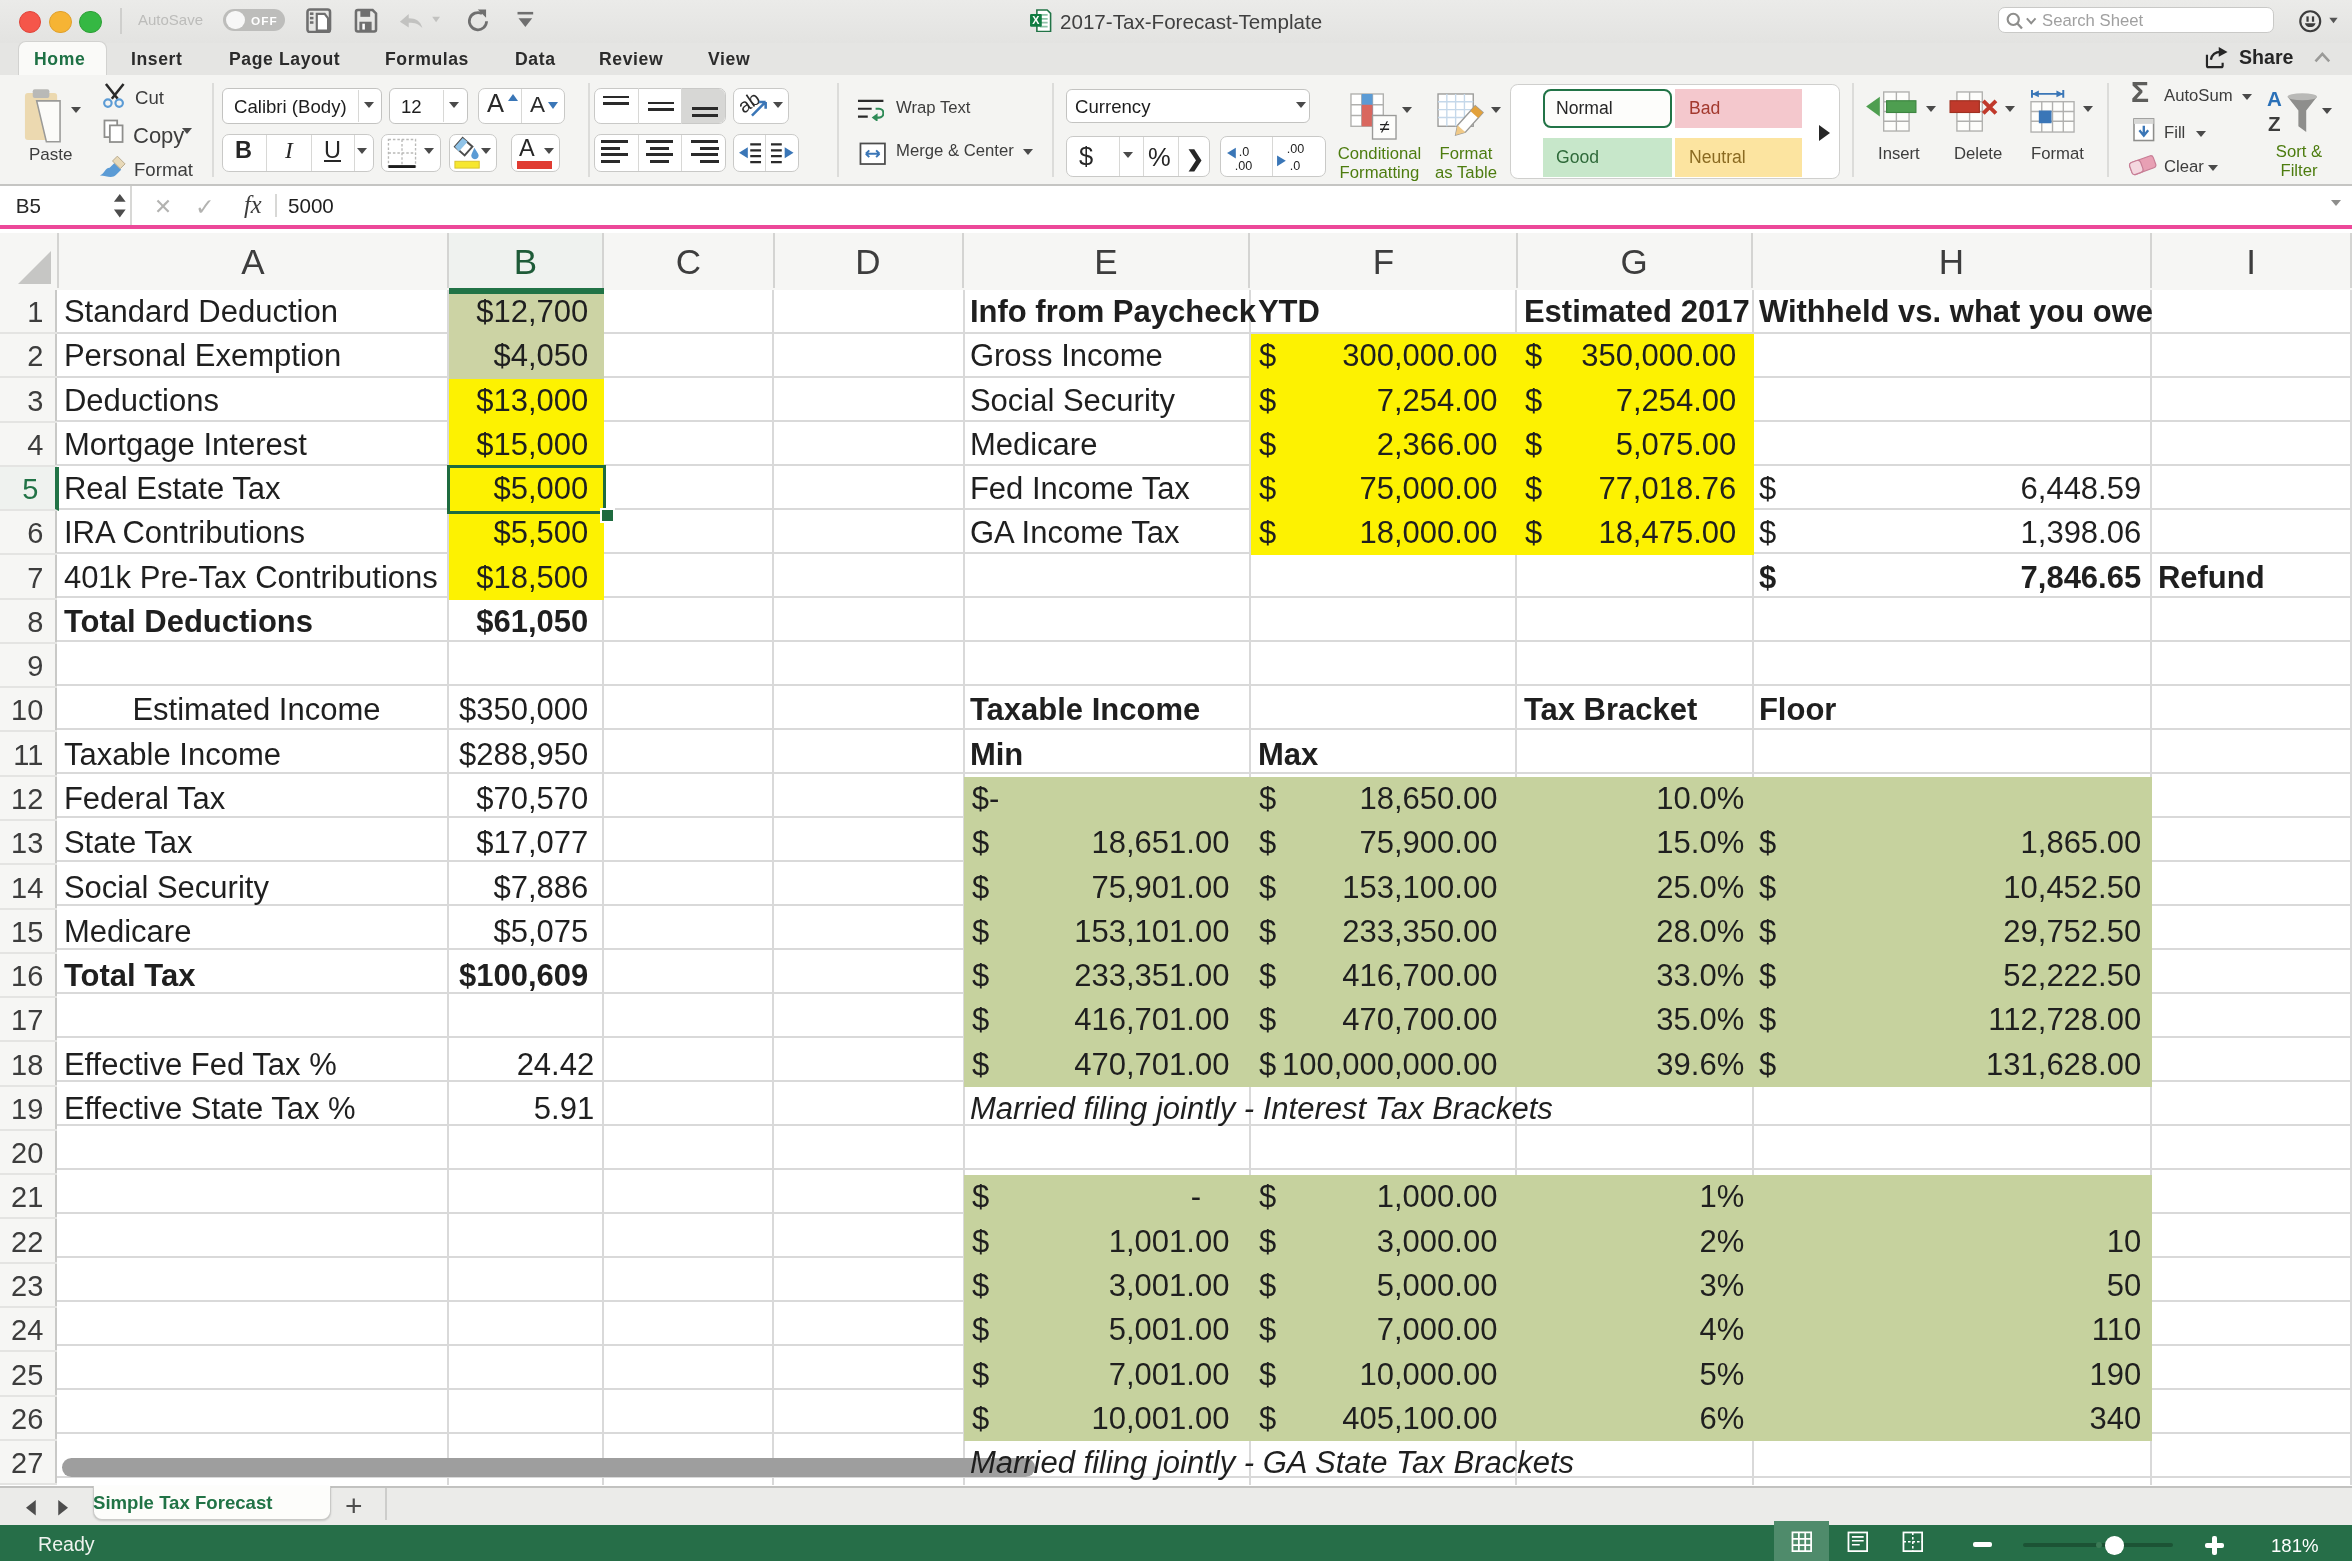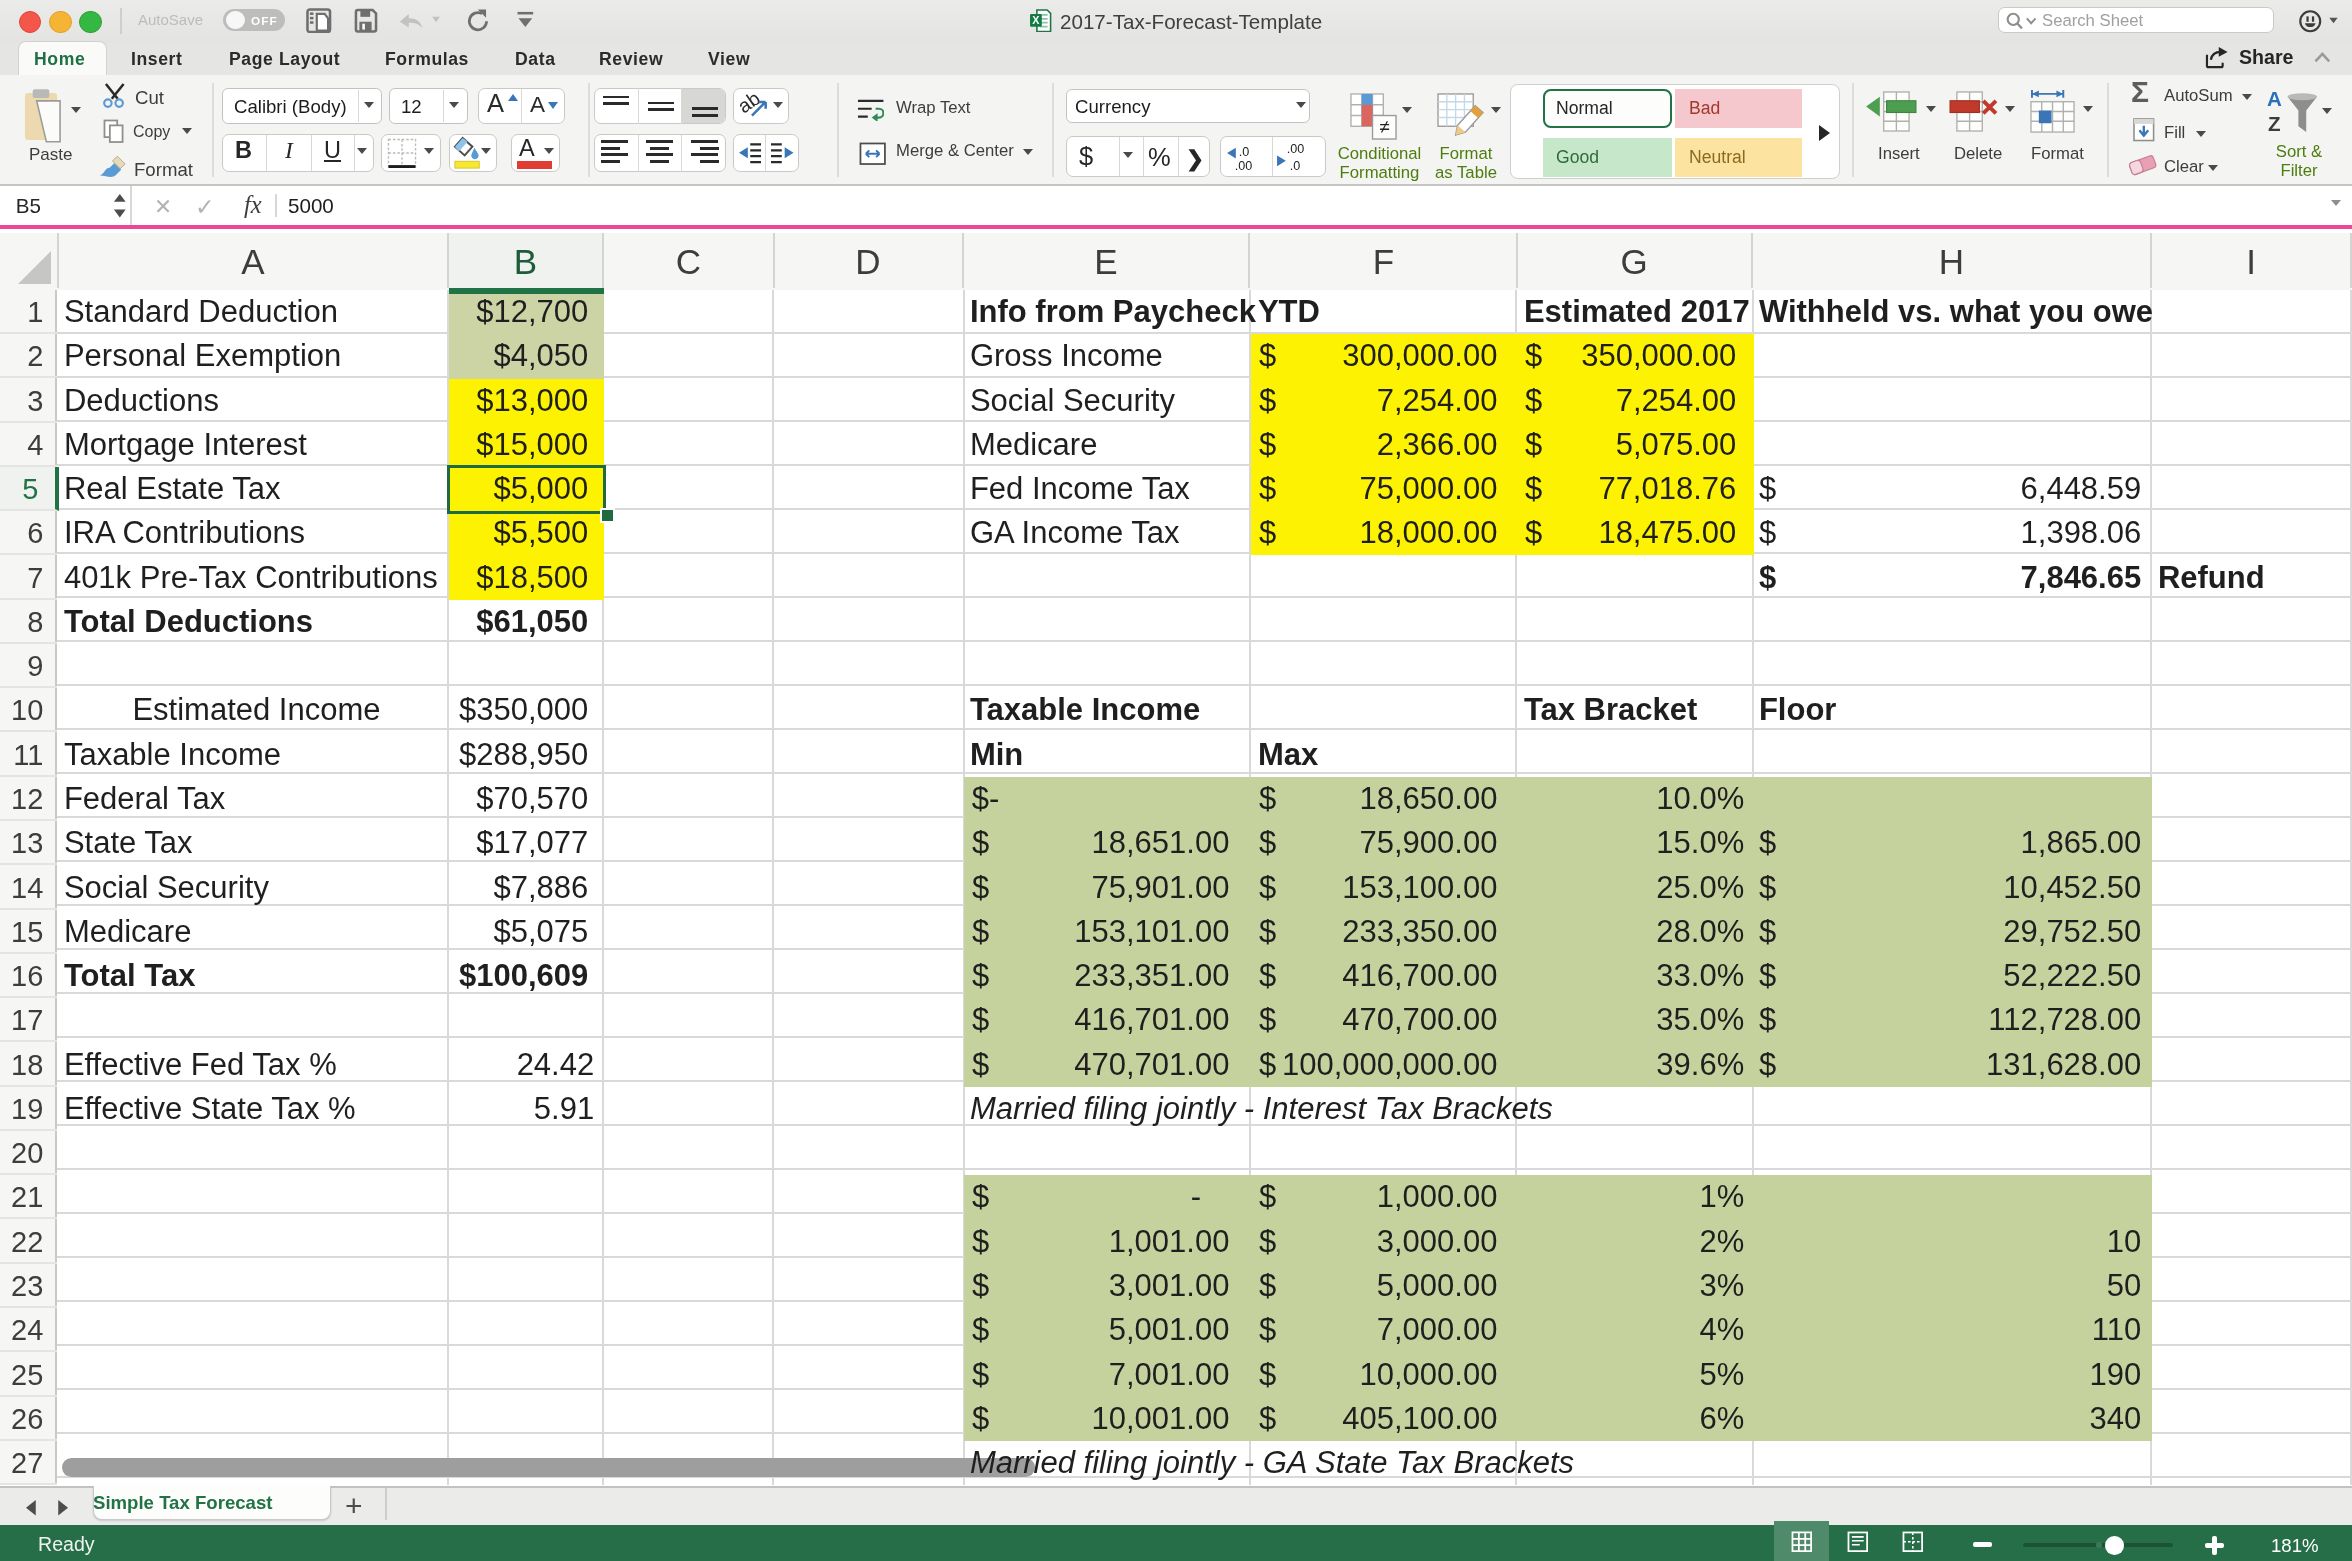--- a/index.html
+++ b/index.html
@@ -154,21 +154,21 @@
  <svg style="left:102px;top:7.8px" width="25.5" height="25.5" viewBox="0 0 26 26">
    <path d="M4 1l12 15M22 1 10 16" stroke="#2a2a2a" stroke-width="2.6" fill="none"></path>
    <circle cx="6" cy="20.5" r="3.8" fill="none" stroke="#5b9bd5" stroke-width="2.2"></circle>
    <circle cx="17.5" cy="20.5" r="3.8" fill="none" stroke="#5b9bd5" stroke-width="2.2"></circle>
  </svg>
  <div class="rlbl" style="left:135px;top:11.8px;font-size:18.6px">Cut</div>
  <svg style="left:103px;top:44px" width="22.5" height="24.5" viewBox="0 0 23 25">
    <rect x="1.5" y="1.5" width="13" height="17" fill="#fff" stroke="#8e8e8c" stroke-width="1.8"></rect>
    <rect x="7" y="6.5" width="13" height="17" fill="#fff" stroke="#8e8e8c" stroke-width="1.8"></rect>
  </svg>
- <div class="rlbl" style="left:133px;top:48px;font-size:16px">Copy</div>
+ <div class="rlbl" style="left:133px;top:48px;font-size:22px">Copy</div>
  <div class="scar" style="left:182px;top:53px"></div>
  <svg style="left:99px;top:80px" width="28" height="25.5" viewBox="0 0 29 26">
    <path d="M1 21c5-2 5-8 10-8l5-5 7 7-5 5c-5 5-10 1-17 1z" fill="#5b9bd5"></path>
    <path d="M14 6l5-5 8 8-5 5z" fill="#e8d9b8" stroke="#b7a88a" stroke-width="1"></path>
  </svg>
  <div class="rlbl" style="left:134px;top:84px;font-size:18.6px">Format</div>
  <div class="gsep" style="left:212px"></div>
 
  <div class="wbox" style="left:222px;top:12.7px;width:160px;height:36px"></div>
  <div style="left:234px;top:20.6px;font-size:18.6px;color:#1d1d1d">Calibri (Body)</div>

